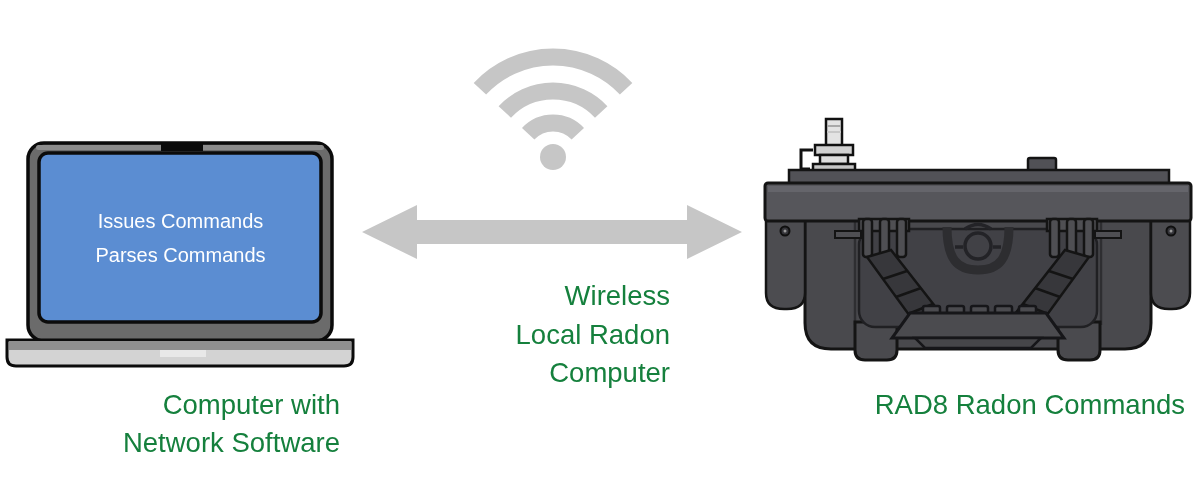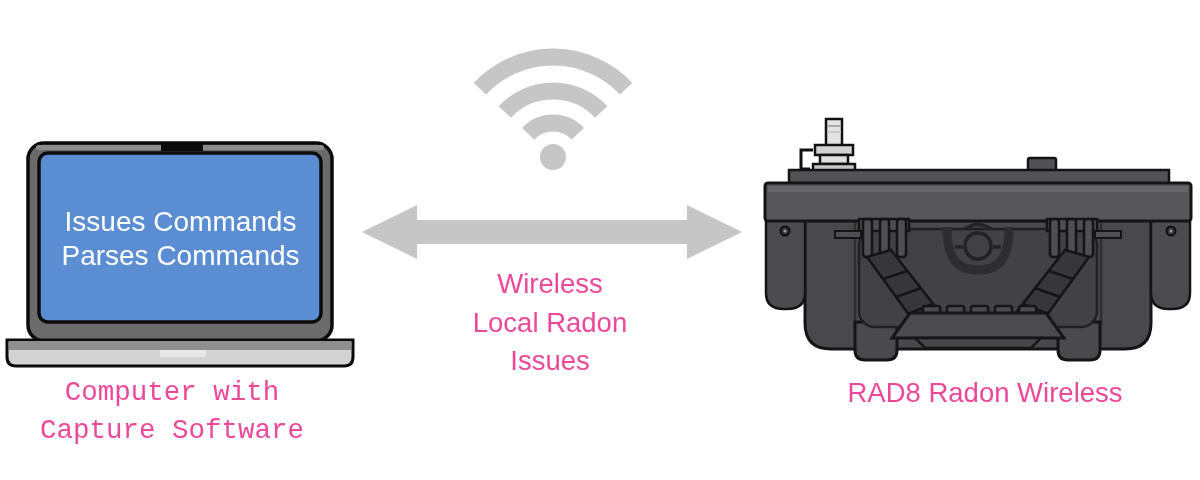--- a/index.html
+++ b/index.html
@@ -7,33 +7,34 @@
     width: 1200px; height: 480px;
     background: #ffffff;
     font-family: "Liberation Sans", sans-serif;
     position: relative;
     overflow: hidden;
   }
   .stage { position: absolute; inset: 0; width: 1200px; height: 480px; }
   .abs { position: absolute; }
   .label {
     position: absolute;
-    text-align: center;
-    color: #ec4899;
+    text-align: right;
+    color: #15803d;
     font-size: 27.5px;
     line-height: 38px;
     white-space: nowrap;
+    margin-top: 12px;
   }
   .label div { white-space: nowrap; }
   .screen-text {
     position: absolute;
     left: 39px; top: 205px; width: 283px;
     text-align: center;
     color: #ffffff;
-    font-size: 28px;
+    font-size: 20px;
     line-height: 33.5px;
   }
 </style>
 </head>
 <body>
 
 <div class="stage">
 
   <svg class="abs" style="left:445px; top:30px;" width="216" height="142" viewBox="0 0 216 142">
     <g fill="none" stroke="#c6c6c6" stroke-width="17">
@@ -145,28 +146,28 @@
     </g>
 
     <g>
       <circle cx="22" cy="114" r="4.5" fill="#35353a" stroke="#0f0f0f" stroke-width="2"></circle>
       <circle cx="22" cy="114" r="1.5" fill="#9a9a9a"></circle>
       <circle cx="408" cy="114" r="4.5" fill="#35353a" stroke="#0f0f0f" stroke-width="2"></circle>
       <circle cx="408" cy="114" r="1.5" fill="#9a9a9a"></circle>
     </g>
   </svg>
 
-  <div class="label" style="left:12px; top:374px; width:320px;font-family:Liberation Mono, monospace;">
+  <div class="label" style="left:20px; top:374px; width:320px;">
     <div>Computer with</div>
-    <div>Capture Software</div>
+    <div>Network Software</div>
   </div>
 
   <div class="label" style="left:430px; top:265px; width:240px; line-height:38.5px;">
     <div>Wireless</div>
     <div>Local Radon</div>
-    <div>Issues</div>
+    <div>Computer</div>
   </div>
 
   <div class="label" style="left:785px; top:374px; width:400px;">
-    <div>RAD8 Radon Wireless</div>
+    <div>RAD8 Radon Commands</div>
   </div>
 
 </div>
 
 </body></html>

